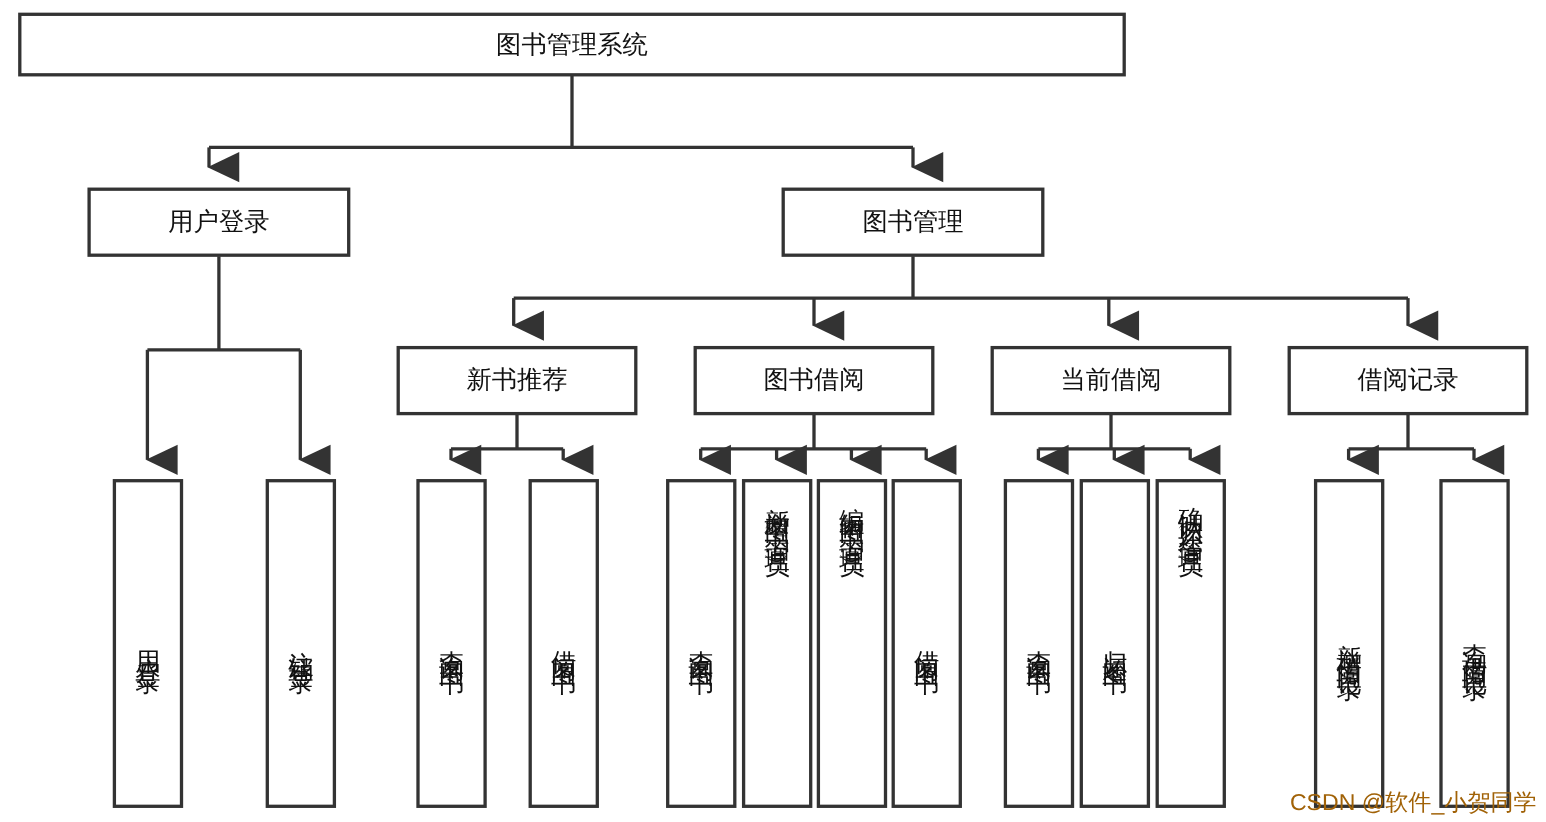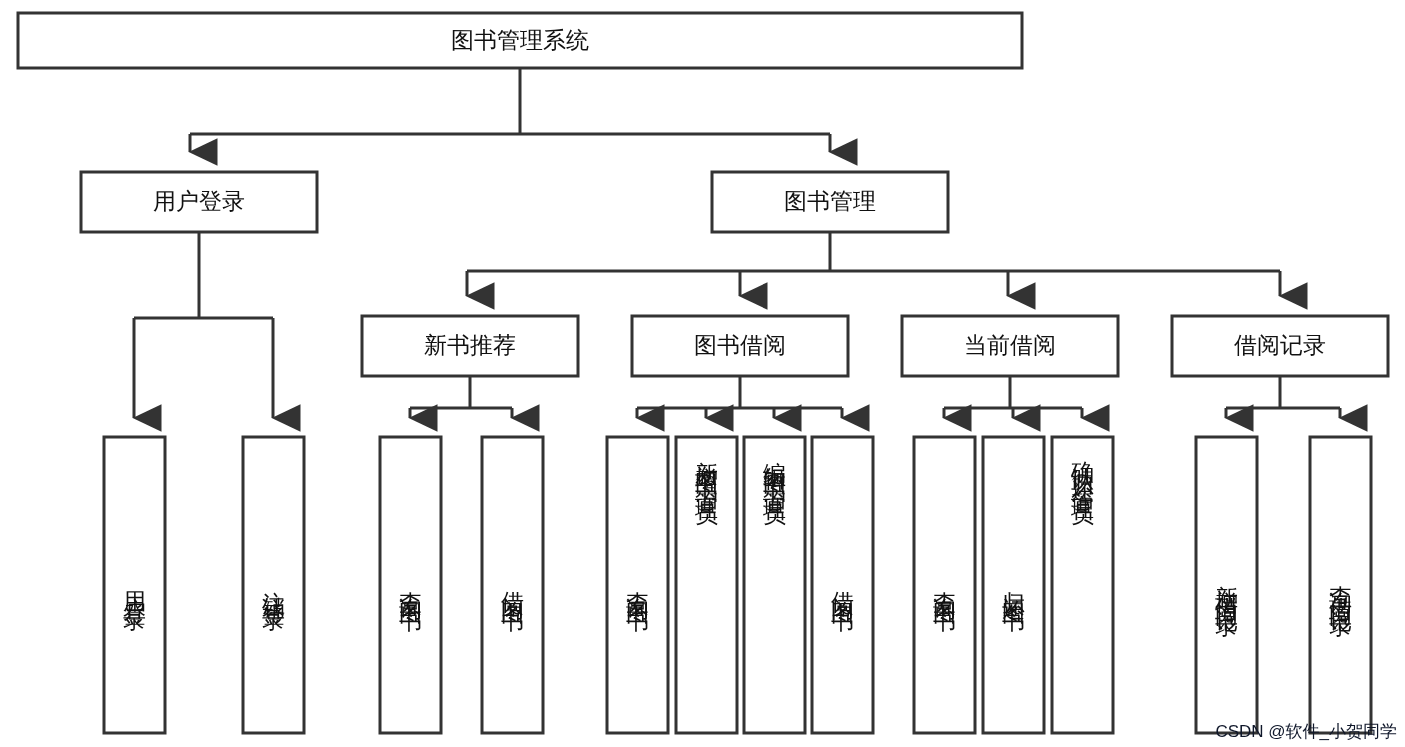--- a/index.html
+++ b/index.html
@@ -38,22 +38,22 @@
   }
   .arrow-head {
     fill: #333333;
     stroke: none;
   }
   .watermark {
     position: absolute;
     right: 8px;
     bottom: 4px;
     font-family: "Liberation Sans", "DejaVu Sans", sans-serif;
-    font-size: 17px;
-    color: #0f172a;
+    font-size: 21px;
+    color: #a16207;
     white-space: nowrap;
     pointer-events: none;
   }
 </style>
 </head>
 <body>
 
 <svg id="diagram" viewBox="0 0 1405 747" xmlns="http://www.w3.org/2000/svg">
 
   <defs>

